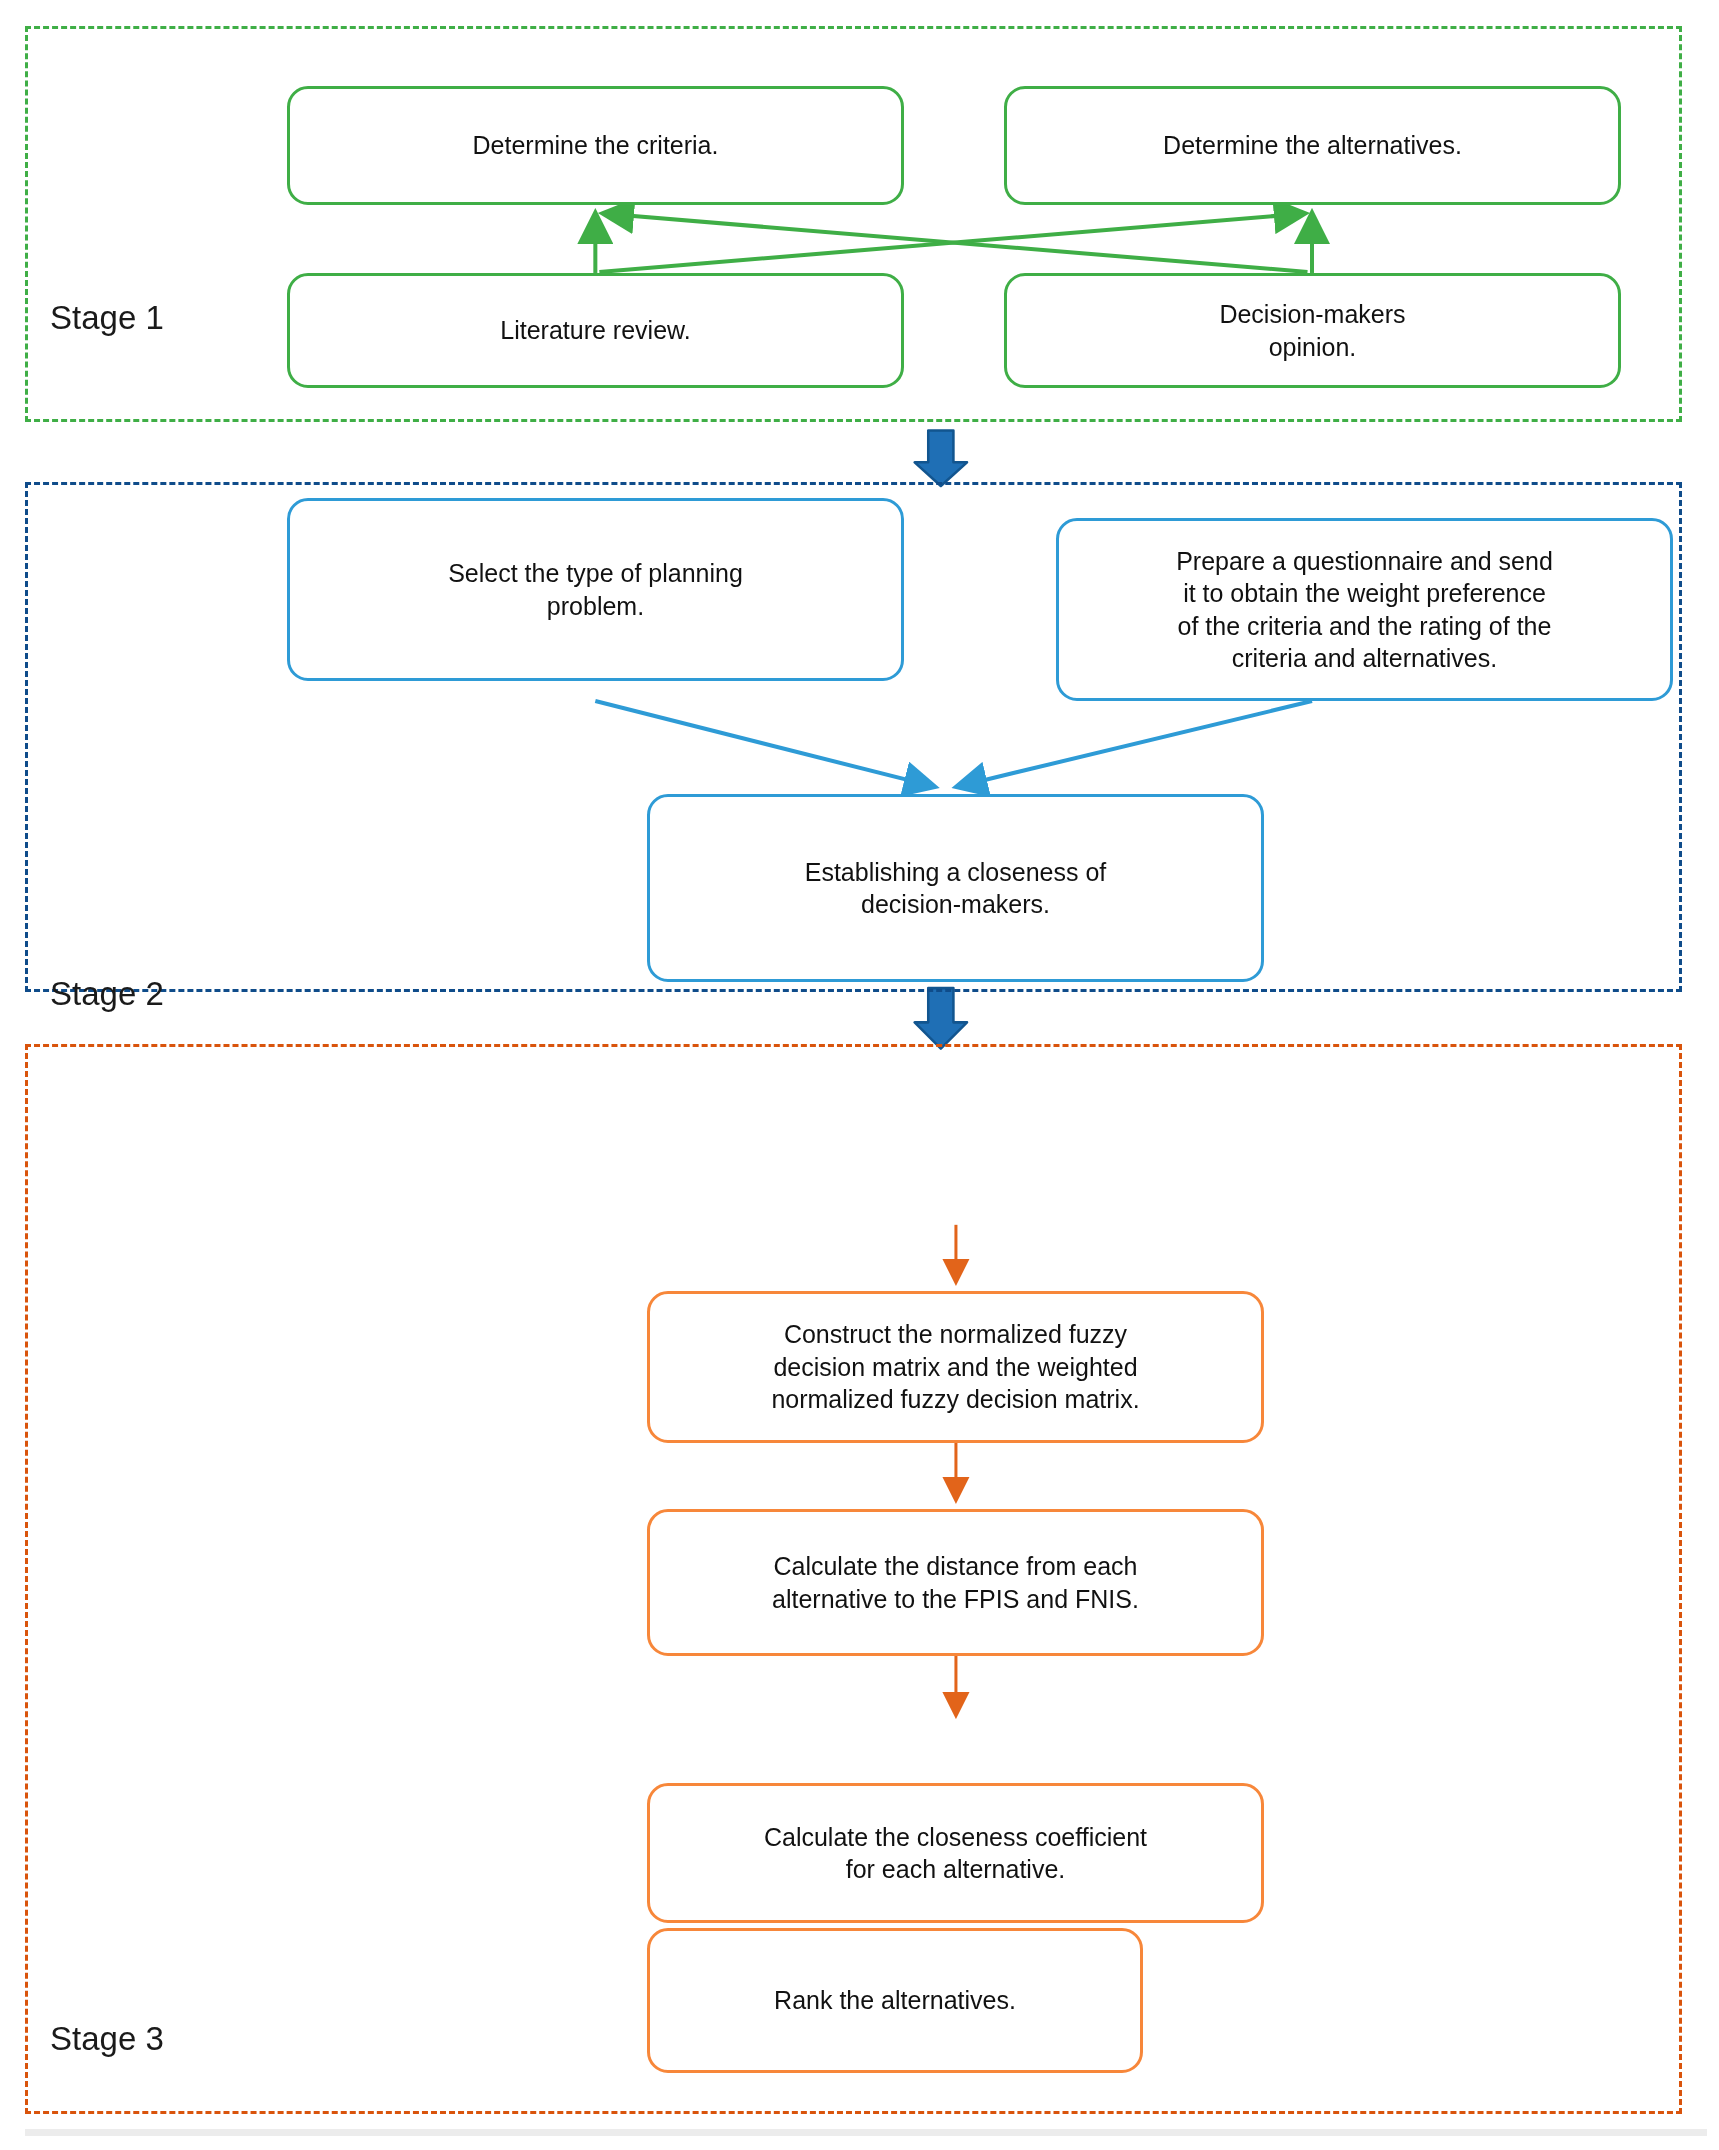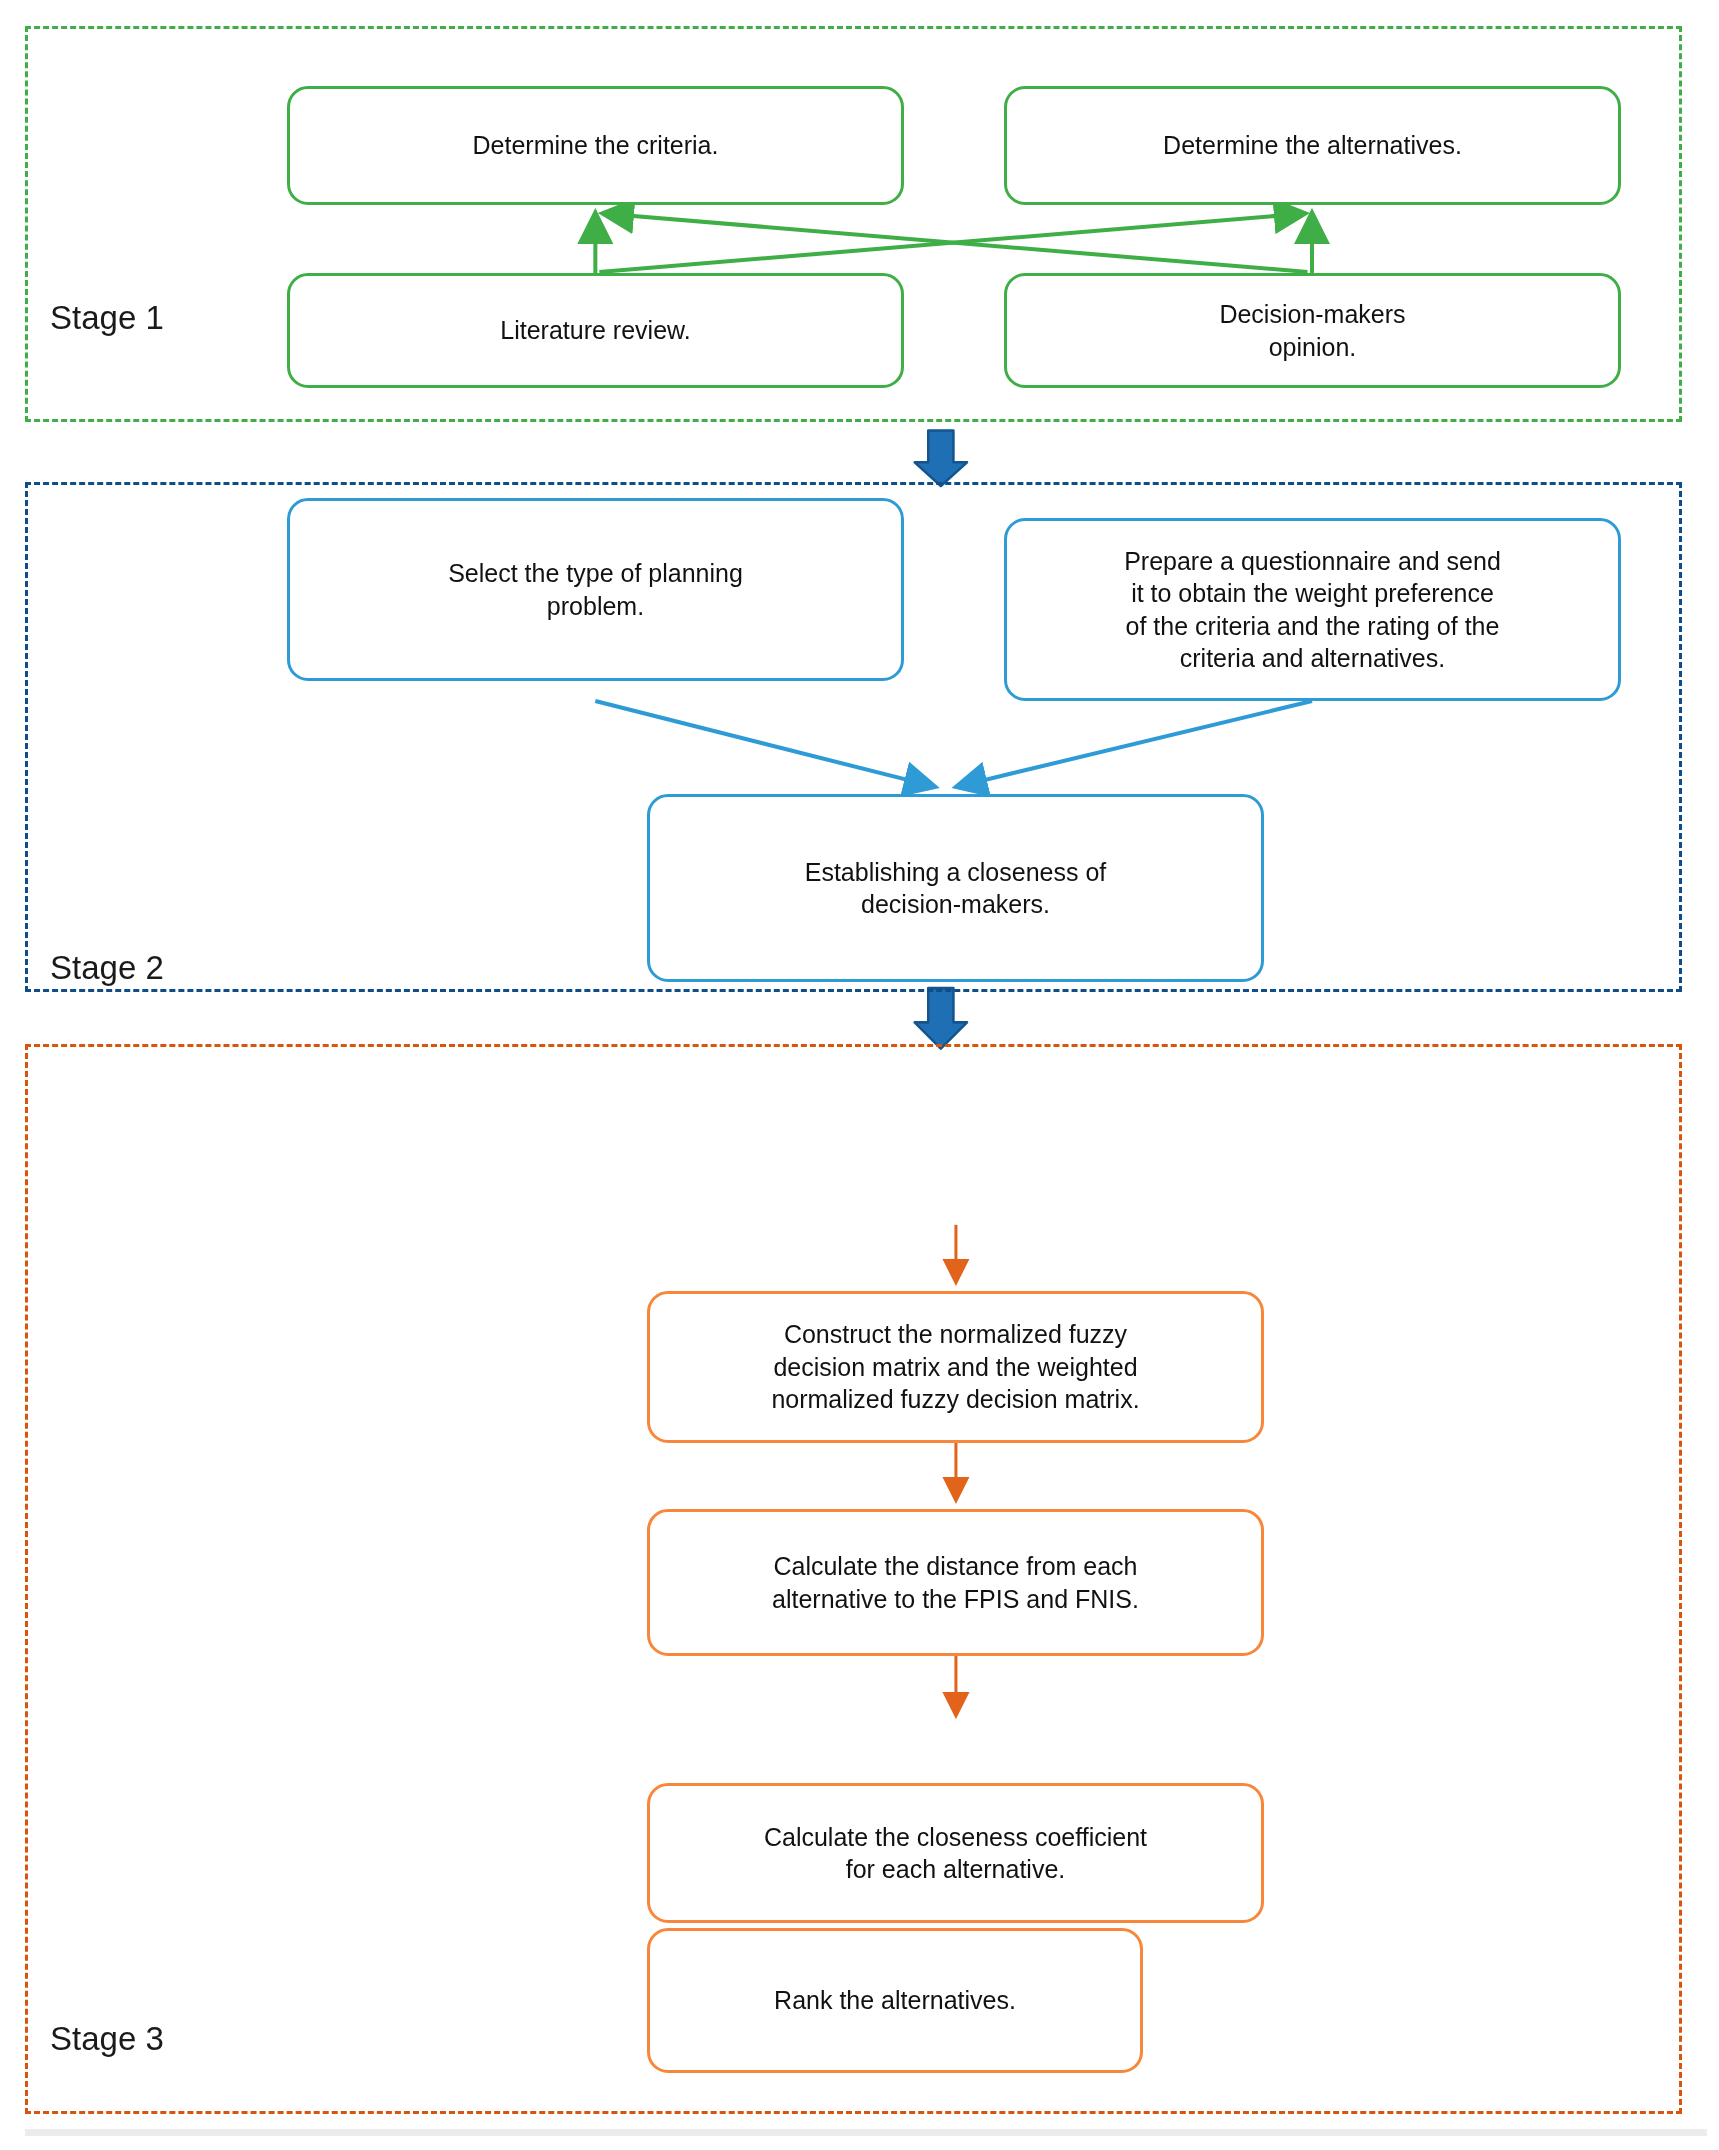--- a/index.html
+++ b/index.html
@@ -155,28 +155,28 @@
     <span class="txt">Literature review.</span>
   </div>
 
   <div class="node green" style="left:1004px; top:273px; width:617px; height:115px;">
     <span class="txt">Decision-makers
 opinion.</span>
   </div>
 
   <div class="stage stage-2" style="left:25px; top:482px; width:1657px; height:510px;"></div>
 
-  <div class="stage-label" style="left:50px; top:949px;">Stage 2</div>
+  <div class="stage-label" style="left:50px; top:975px;">Stage 2</div>
 
   <div class="node blue" style="left:287px; top:498px; width:617px; height:183px;">
     <span class="txt">Select the type of planning
 problem.</span>
   </div>
 
-  <div class="node blue" style="left:1004px; top:518px; width:617px; height:183px;">
+  <div class="node blue" style="left:1056px; top:518px; width:617px; height:183px;">
     <span class="txt">Prepare a questionnaire and send
 it to obtain the weight preference
 of the criteria and the rating of the
 criteria and alternatives.</span>
   </div>
 
   <div class="node blue" style="left:647px; top:794px; width:617px; height:188px;">
     <span class="txt">Establishing a closeness of
 decision-makers.</span>
   </div>

